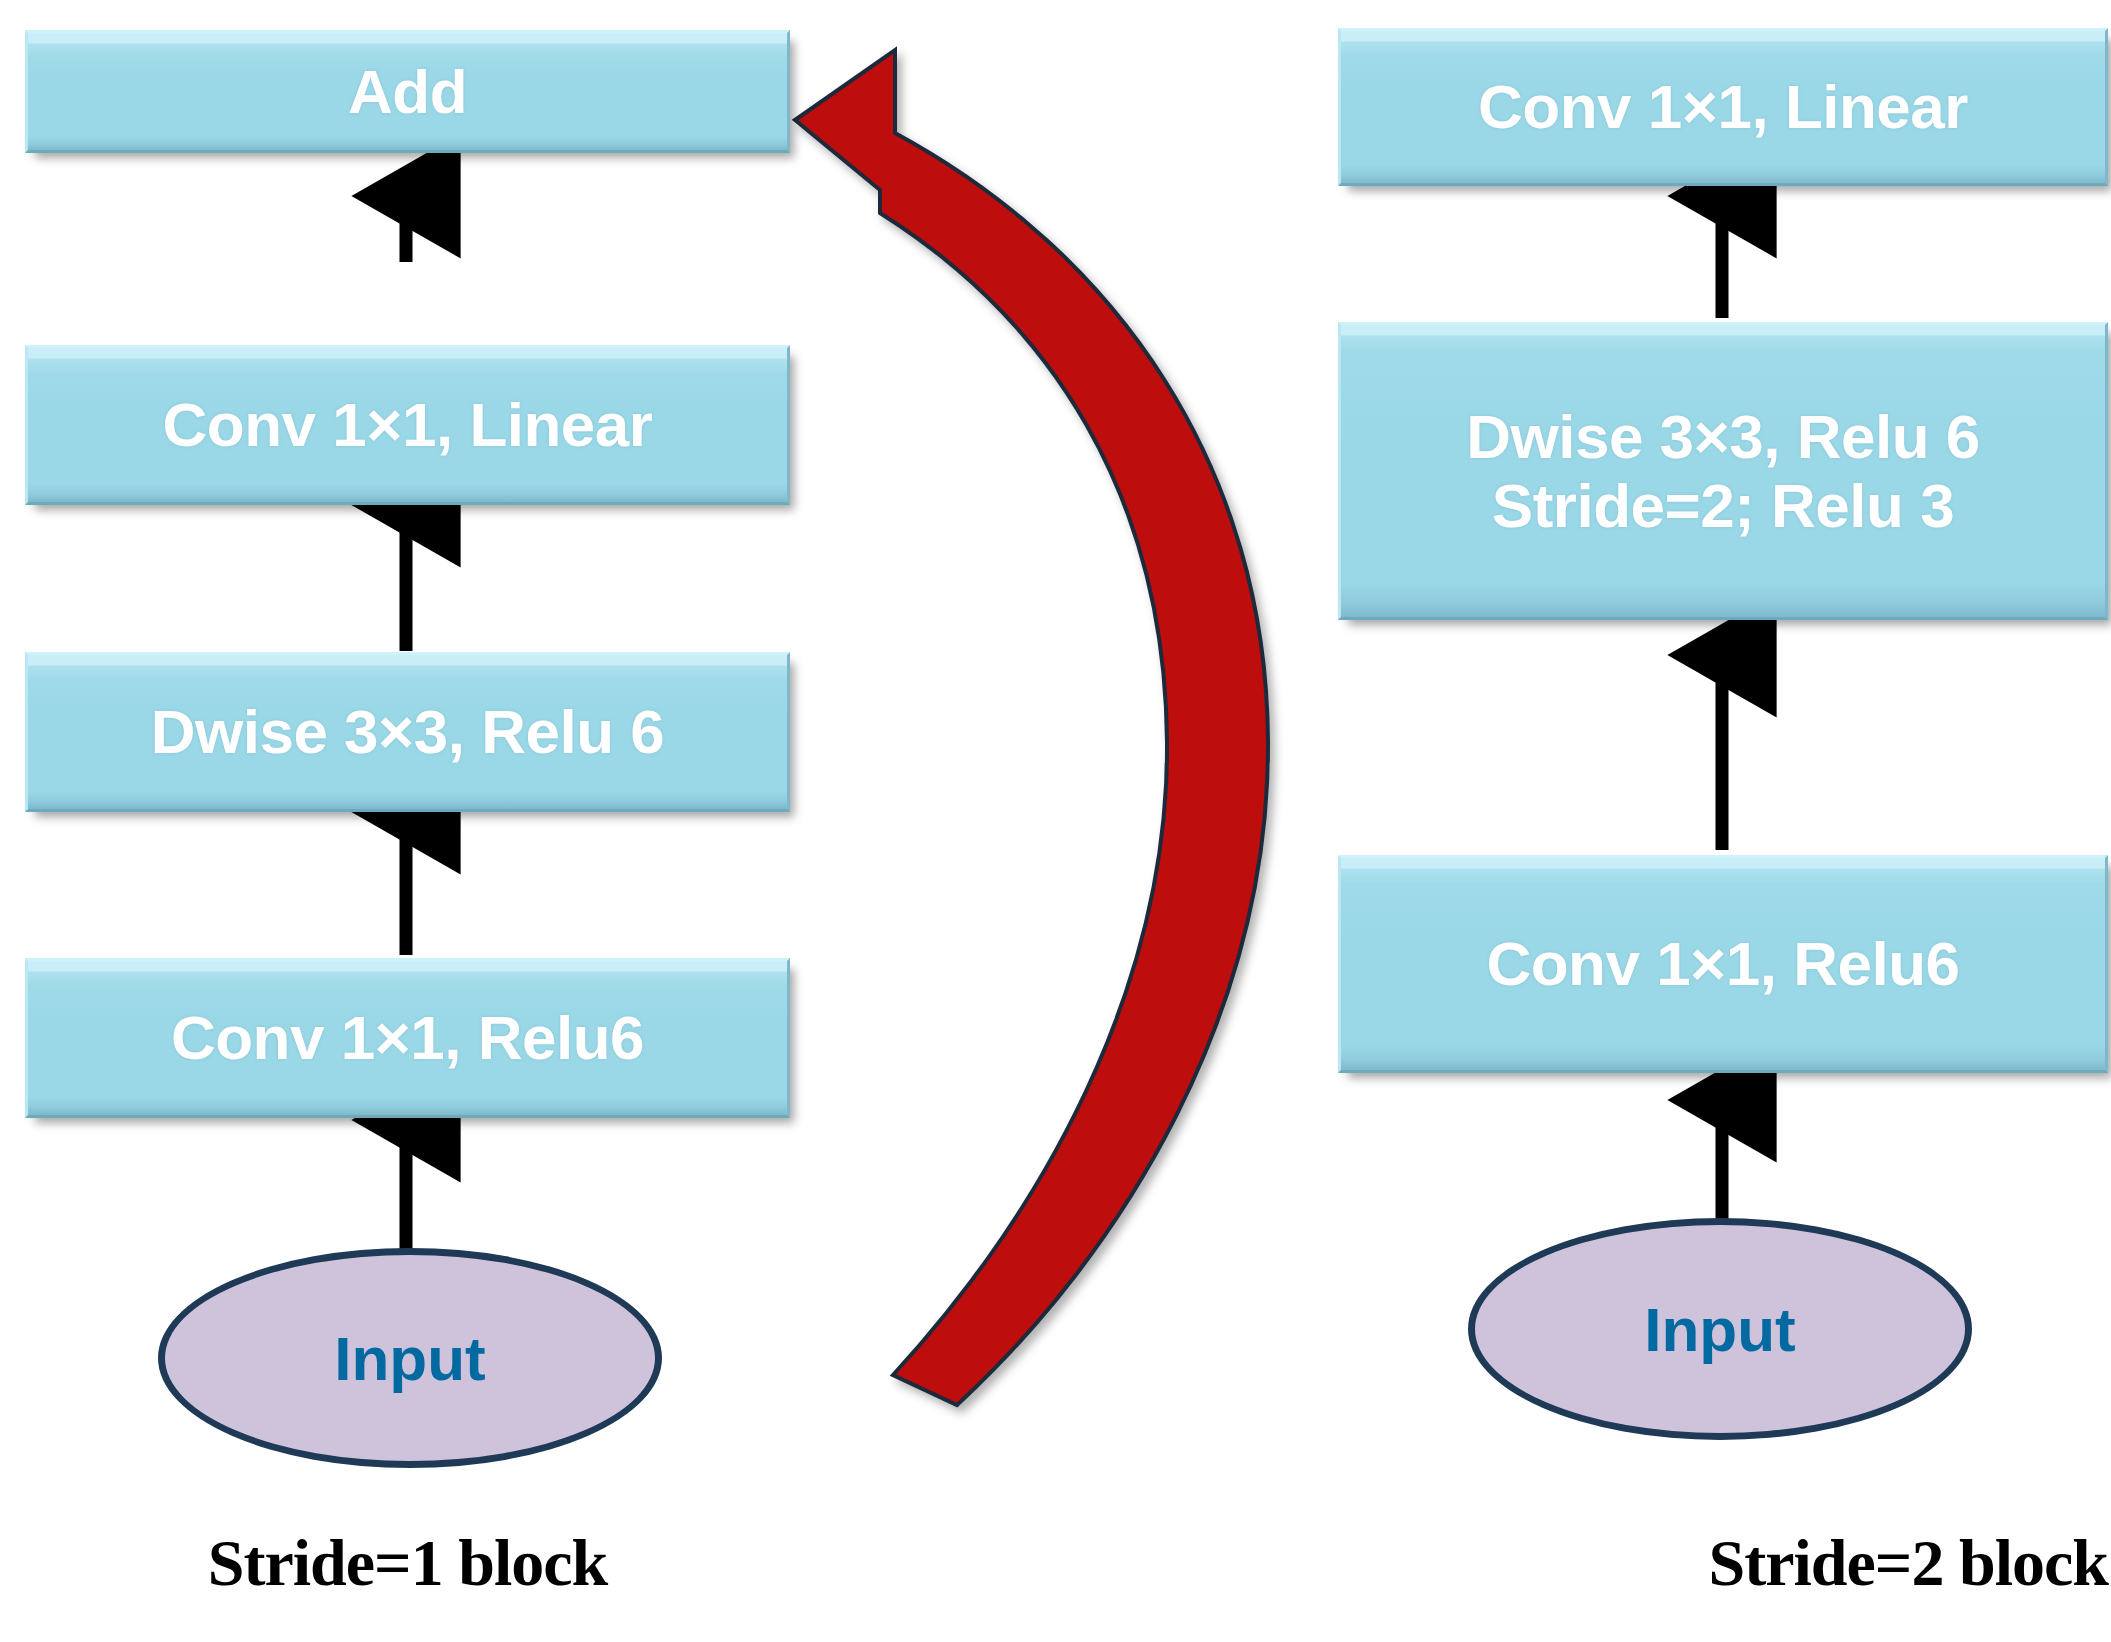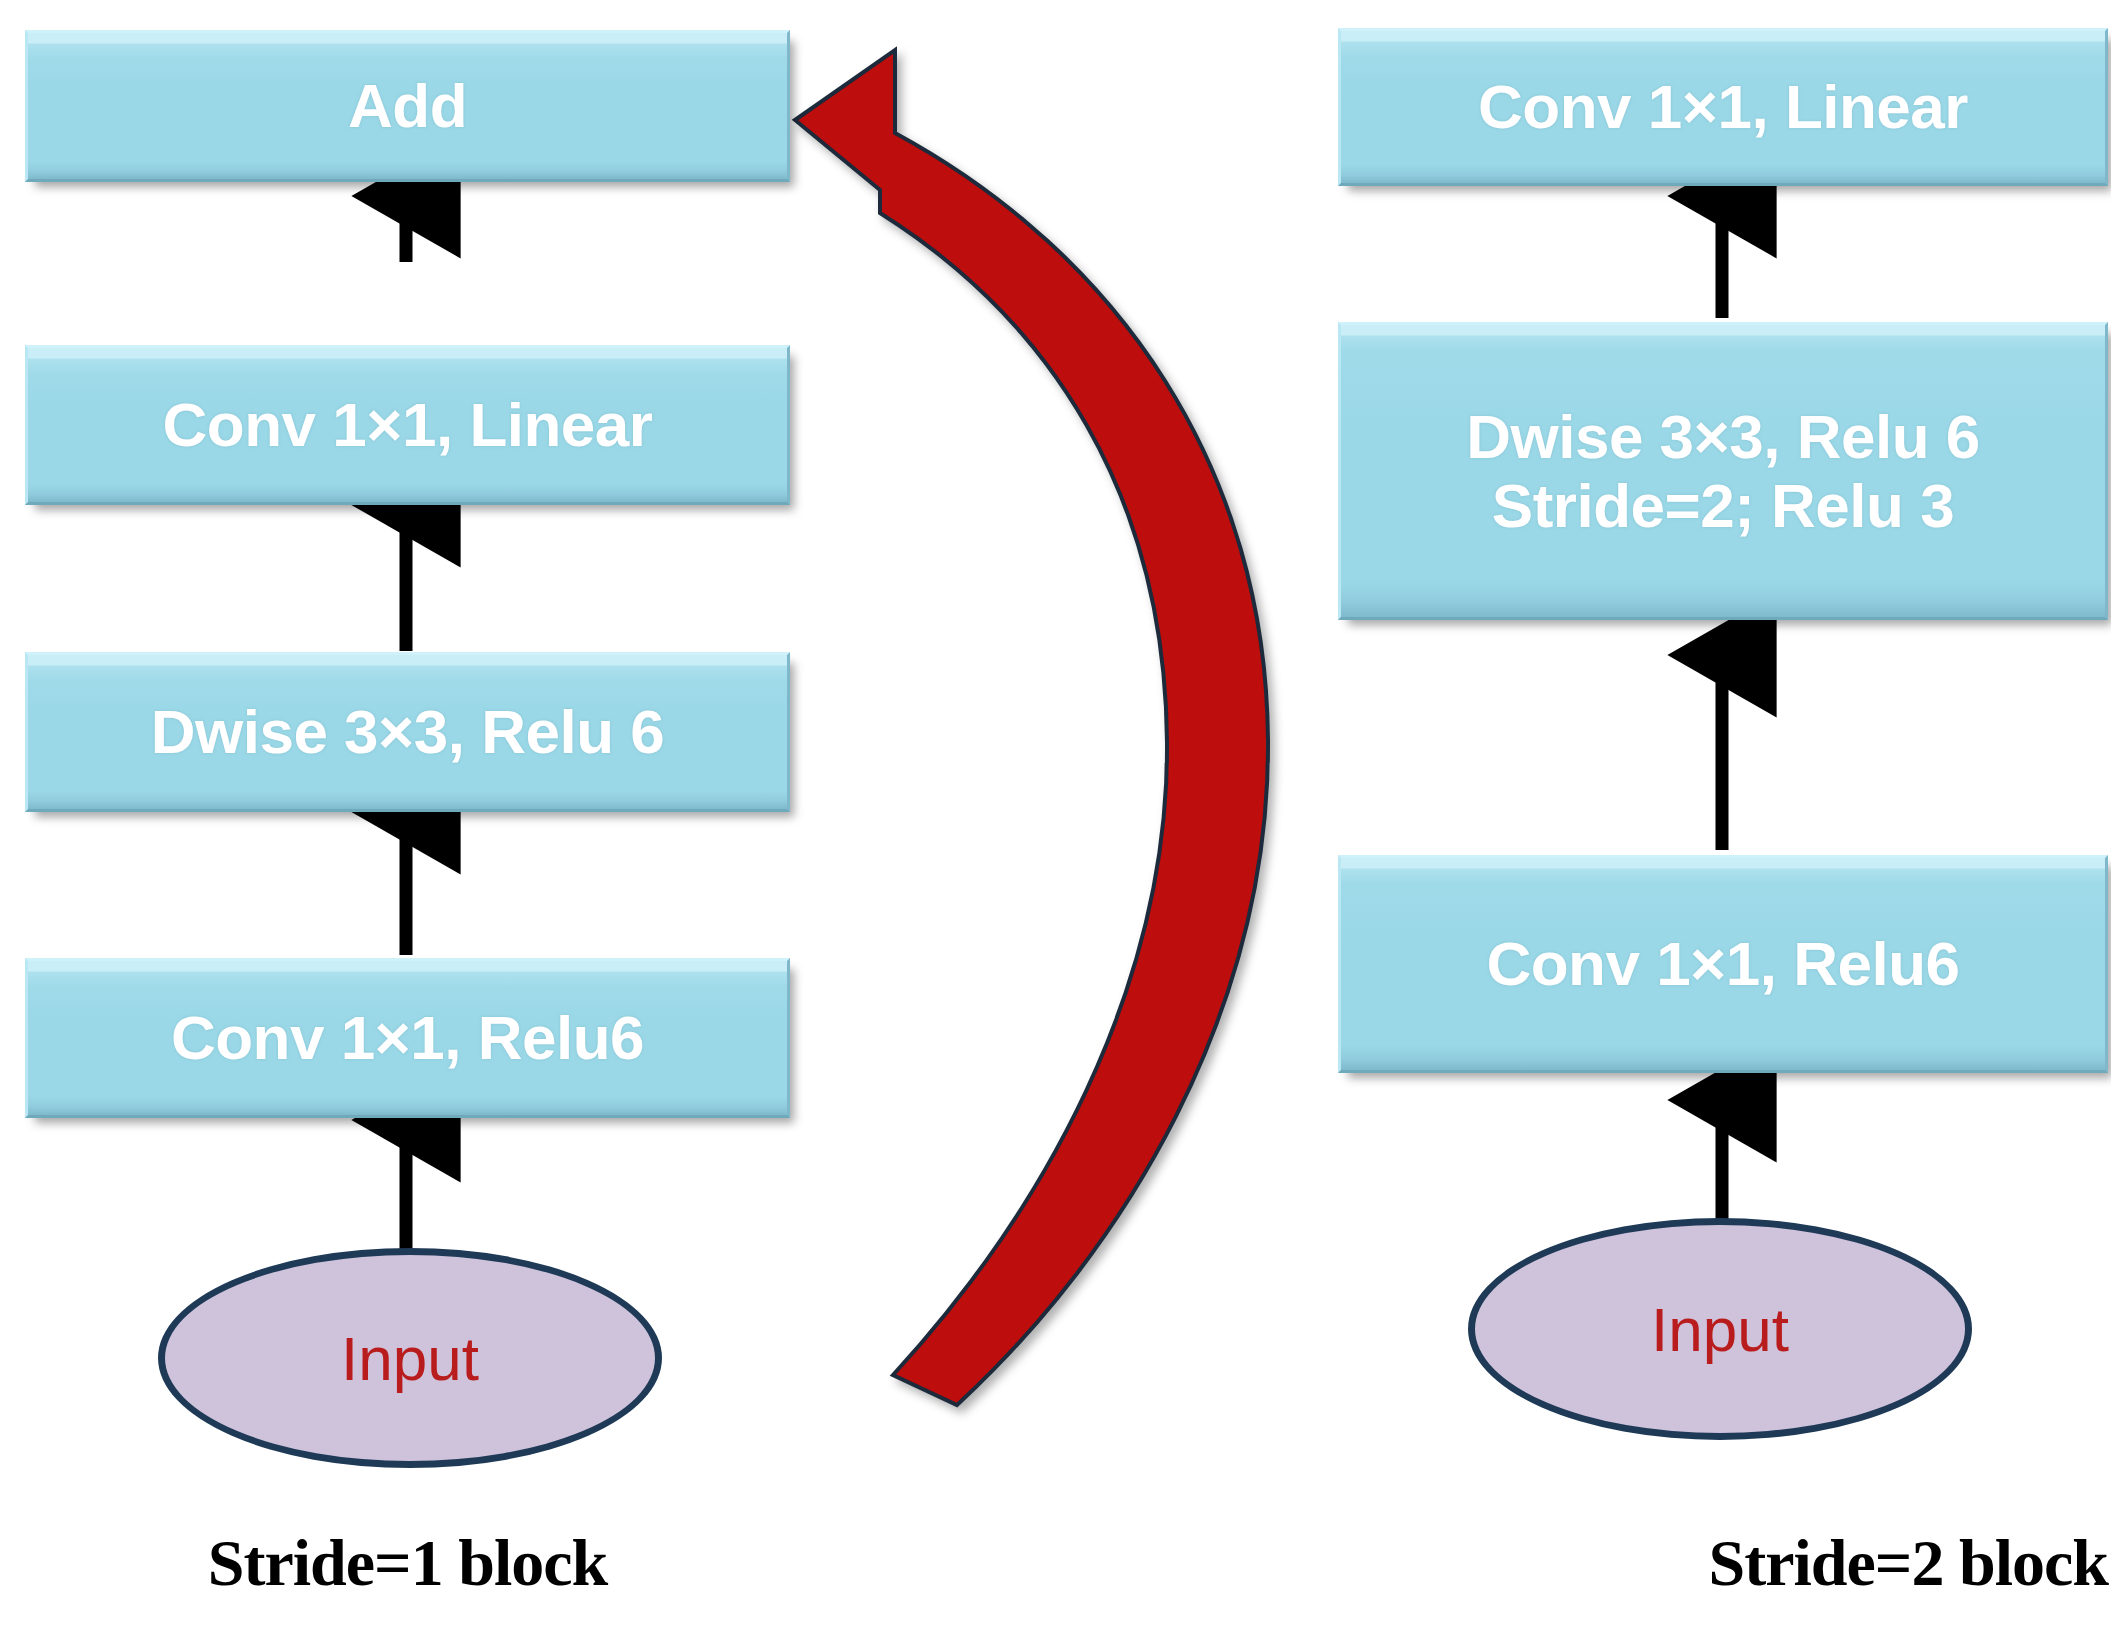--- a/index.html
+++ b/index.html
@@ -49,22 +49,22 @@
   }
   .box .label {
     line-height: 1.12;
     padding: 0 10px;
   }
   
   .ellipse {
     background: #CFC2DB;
     border: 7px solid #1F3A57;
     border-radius: 50%;
-    color: #b91c1c;
-    font-weight: normal;
+    color: #0369a1;
+    font-weight: bold;
   }
   .caption {
     position: absolute;
     color: #000000;
     font-weight: bold;
     text-align: center;
     letter-spacing: -1px;
     font-family: Liberation Serif, serif;
   }
   svg.overlay {
@@ -111,21 +111,21 @@
           L 895 50
           L 795 120
           L 880 190
           L 880 213
           C 1050 320, 1165 495, 1167 742
           C 1169 990, 1040 1215, 893 1375
           Z" fill="#BE0B0B" stroke="#1E2B3B" stroke-width="4" stroke-linejoin="miter"></path>
     </g>
   </svg>
 
-  <div class="node box" style="left:25px; top:30px; width:765px; height:152px; font-size:62px;">
+  <div class="node box" style="left:25px; top:30px; width:765px; height:123px; font-size:62px;">
     <span class="label">Add</span>
   </div>
 
   <div class="node box" style="left:25px; top:345px; width:765px; height:160px; font-size:62px;">
     <span class="label">Conv 1×1, Linear</span>
   </div>
 
   <div class="node box" style="left:25px; top:652px; width:765px; height:160px; font-size:62px;">
     <span class="label">Dwise 3×3, Relu 6</span>
   </div>

